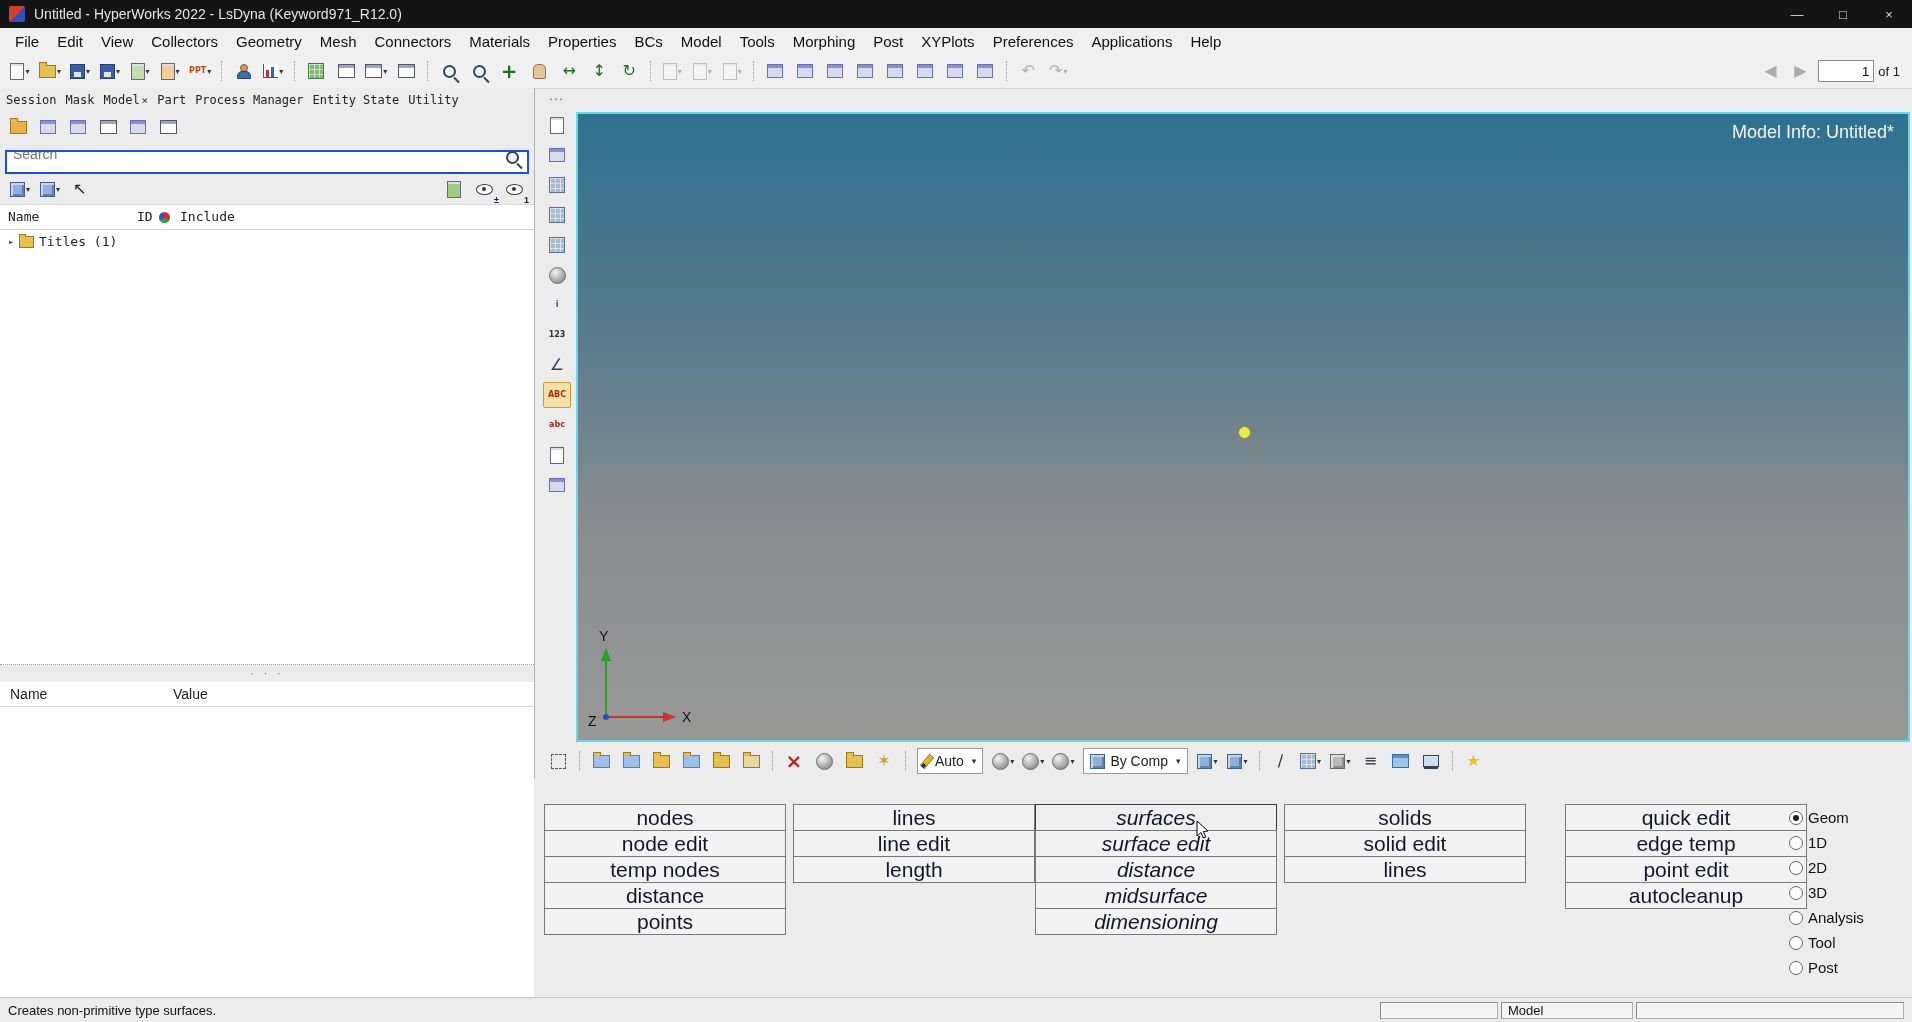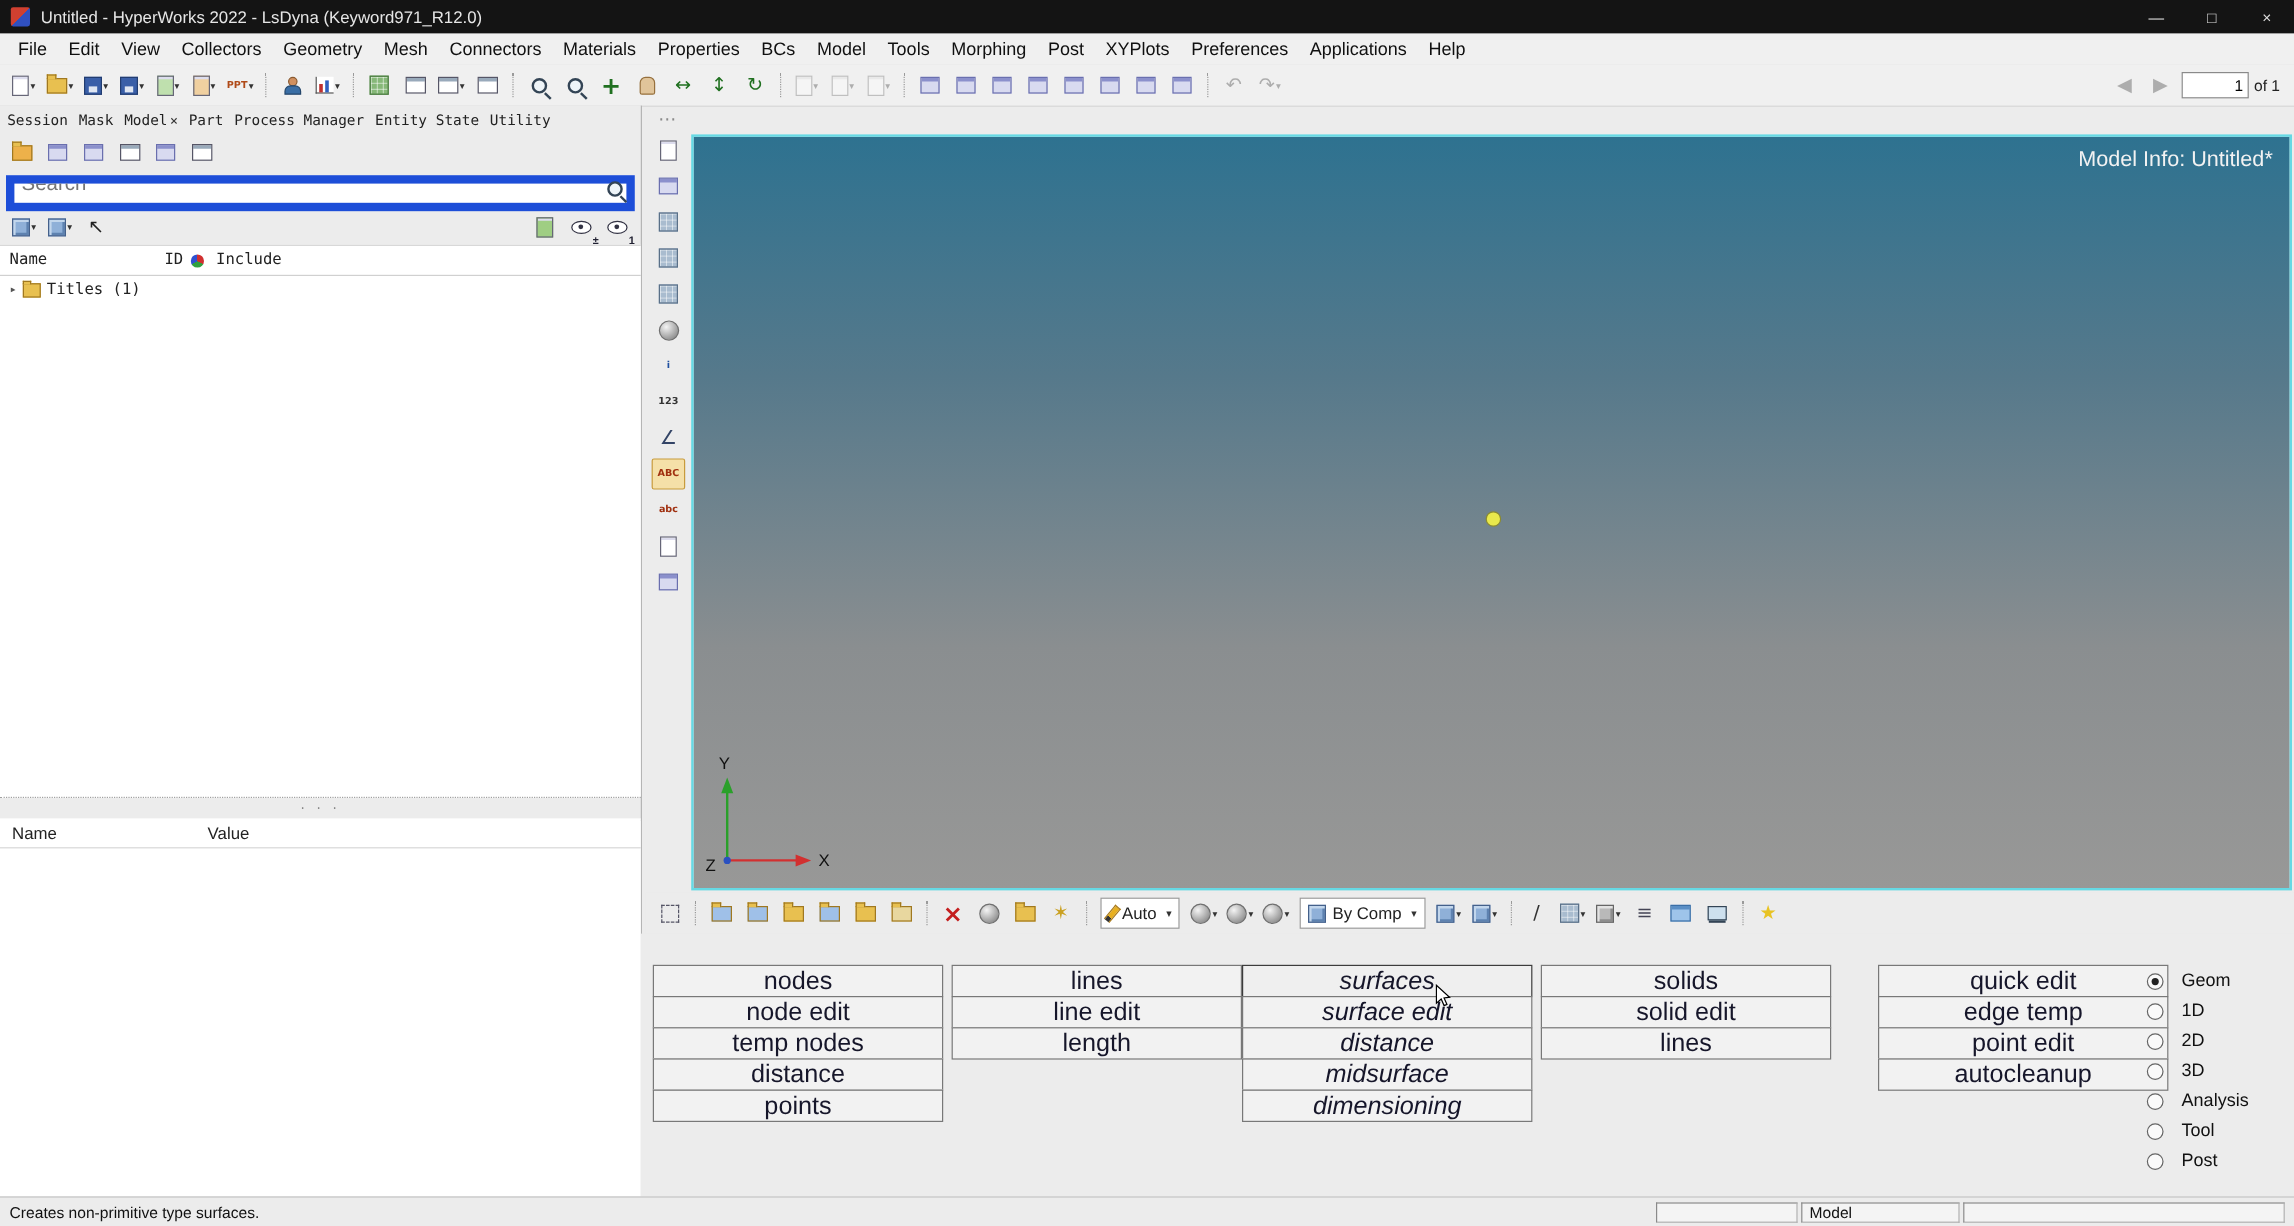--- a/index.html
+++ b/index.html
@@ -57,21 +57,21 @@
   .page-nav{margin-left:auto;display:flex;align-items:center;gap:4px;font-size:13px;color:#222;padding-right:6px;}
   .page-input{width:46px;height:20px;border:1px solid #8a8a8a;background:#fff;text-align:right;font-size:13px;padding:0 4px;font-family:"Liberation Sans",sans-serif;}
 
   
   .left-panel{position:absolute;left:0;top:88px;width:534px;bottom:24px;background:#ececec;border-right:1px solid #b5b5b5;}
   .lp-tabs{height:24px;display:flex;align-items:center;gap:9px;padding:0 6px;font-family:"DejaVu Sans Mono",monospace;font-size:12px;color:#222;}
   .lp-tab{display:inline-flex;align-items:center;gap:2px;}
   .tab-x{font-size:11px;color:#333;}
   .lp-toolbar{height:30px;display:flex;align-items:center;padding:0 4px;}
   .lp-search{position:relative;margin:3px 5px 4px 5px;height:24px;}
-  .lp-search input{width:100%;height:24px;box-sizing:border-box;border:7px solid #1d4ed8;background:#fff;font-size:17px;padding:0 26px 16px 6px;font-family:"Liberation Sans",sans-serif;color:#333;}
+  .lp-search input{width:100%;height:24px;box-sizing:border-box;border:2px solid #1d4ed8;background:#fff;font-size:14px;padding:0 26px 16px 6px;font-family:"Liberation Sans",sans-serif;color:#333;}
   .lp-search .k-mag{position:absolute;right:10px;top:6px;}
   .lp-display{height:32px;display:flex;align-items:center;justify-content:space-between;padding:0 6px;}
   .lp-browser{position:absolute;left:0;top:116px;right:0;height:460px;background:#fff;border-top:1px solid #d8d8d8;}
   .lp-headers{position:relative;height:24px;border-bottom:1px solid #d0d0d0;font-family:"DejaVu Sans Mono",monospace;font-size:13px;color:#222;}
   .lp-headers .h{position:absolute;top:4px;}
   .h-name{left:8px;} .h-id{left:137px;} .h-include{left:180px;}
   .h-swatch{position:absolute;left:159px;top:7px;width:11px;height:11px;border-radius:50%;background:conic-gradient(#d03030 0 33%,#30a040 0 66%,#3050d0 0);}
   .tree-item{display:flex;align-items:center;gap:5px;padding:4px 0 0 8px;font-family:"DejaVu Sans Mono",monospace;font-size:13px;color:#222;}
   .caret{font-size:10px;color:#555;}
   .mini-folder{width:13px;height:10px;background:#e8c050;border:1px solid #a07820;position:relative;}
@@ -100,21 +100,21 @@
   .bottom-toolbar{position:absolute;left:538px;right:0;top:744px;height:34px;display:flex;align-items:center;gap:3px;padding:0 6px;background:#ececec;}
   .vp-dd{height:24px;background:#fff;border:1px solid #999;display:inline-flex;align-items:center;gap:5px;padding:0 6px;font-size:14px;color:#222;margin:0 3px;}
   .vp-dd::after{content:"▾";font-size:9px;color:#333;margin-left:3px;}
 
   
   .panel-area{position:absolute;left:534px;right:0;top:778px;bottom:24px;background:#ececec;}
   .panel-col{position:absolute;top:27px;width:242px;}
   .pbtn{height:25px;margin-top:-1px;border:1px solid #787878;background:#f2f2f2;display:flex;align-items:center;justify-content:center;font-size:21px;color:#16162a;}
   .pbtn.hover{border-color:#3c3c3c;background:#efefef;}
   .modes{position:absolute;left:1255px;top:27px;}
-  .mode-row{height:25px;display:flex;align-items:center;gap:15px;font-size:15px;color:#111;}
+  .mode-row{height:25px;display:flex;align-items:center;gap:5px;font-size:15px;color:#111;}
   .radio{width:12px;height:12px;border:1px solid #666;border-radius:50%;background:#fafafa;position:relative;flex:0 0 auto;}
   .radio.sel::after{content:"";position:absolute;inset:3px;background:#222;border-radius:50%;}
   .mouse-cursor{position:absolute;left:662px;top:42px;}
 
   
   .statusbar{position:absolute;left:0;bottom:0;right:0;height:24px;background:#ececec;border-top:1px solid #c4c4c4;display:flex;align-items:center;padding:0 8px;font-size:13px;color:#111;gap:3px;}
   .sb-cells{margin-left:auto;display:flex;gap:3px;}
   .sb-cell{height:17px;border:1px solid #b0b0b0;border-top-color:#8a8a8a;border-left-color:#8a8a8a;background:#f4f4f4;display:flex;align-items:center;padding:0 6px;box-sizing:border-box;}
 </style>
 </head>

